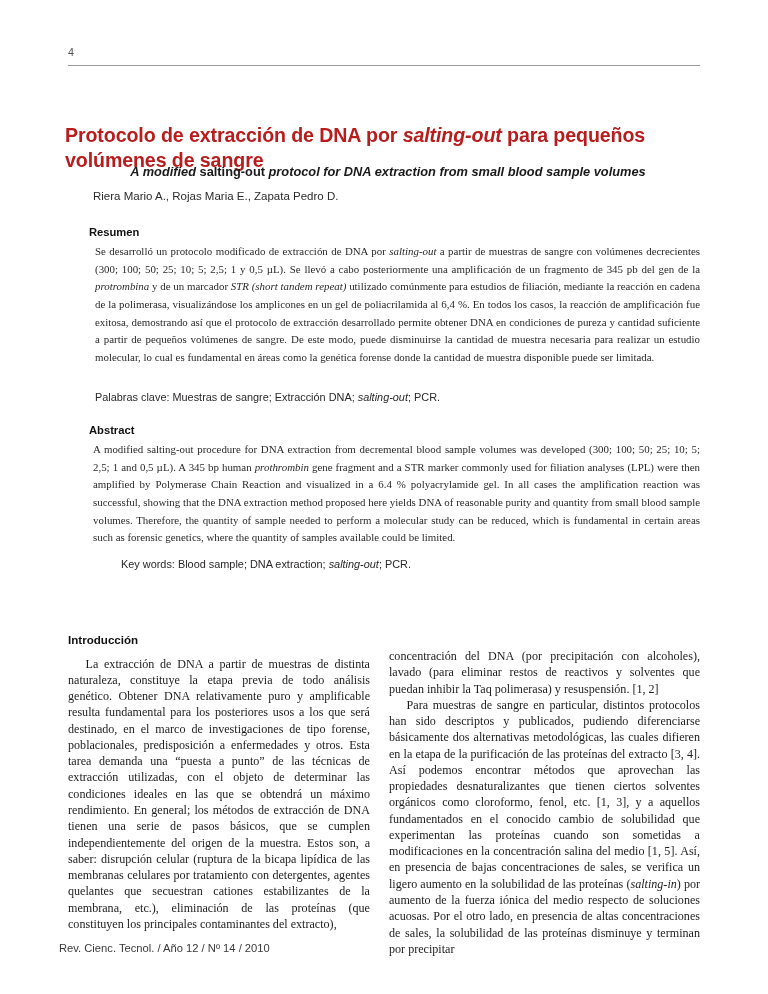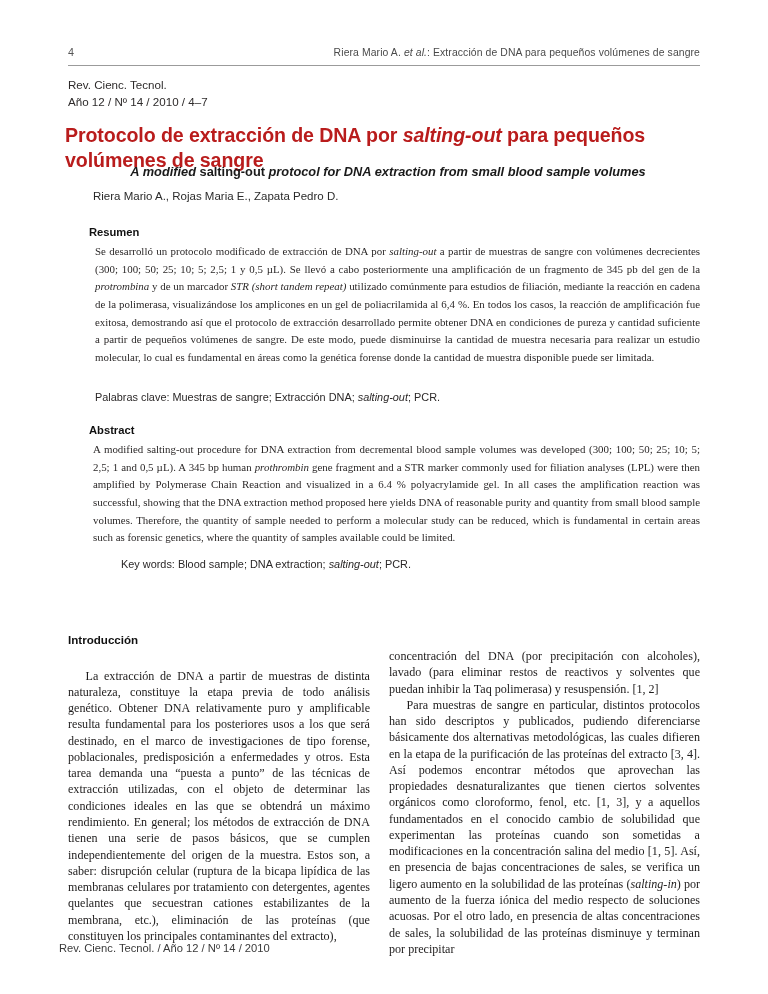--- a/index.html
+++ b/index.html
@@ -143,21 +143,21 @@
     font-size: 12.1px;
     line-height: 1.345;
     text-align: justify;
     text-justify: inter-word;
     color: #1e1c1c;
   }
   .col-left  { left: 68px; }
   .col-right { left: 389px; width: 311px; }
 
   .col h2 {
-    margin: 0 0 20px 0;
+    margin: 0 0 8px 0;
     font-family: "Liberation Sans", sans-serif;
     font-size: 11.6px;
     font-weight: bold;
     color: #111;
     text-align: left;
   }
   .col p { margin: 0; text-indent: 1.45em; }
   .col p.noindent { text-indent: 0; margin-top: 16px; }
   .col i { font-style: italic; }
 
@@ -170,28 +170,23 @@
     color: #3a3a3a;
   }
 </style>
 </head>
 <body>
 
 <div class="page">
 
   <div class="running-head">
     <span class="folio">4</span>
-    <span class="rh-text"><span>Riera Mario A. </span><i>et al.</i><span>: Extracción de DNA para pequeños volúmenes de sangre</span></span>
   </div>
   <div class="head-rule"></div>
 
-  <div class="journal-block">
-    <div>Rev. Cienc. Tecnol.</div>
-    <div>Año 12 / Nº 14 / 2010 / 4–7</div>
-  </div>
 
   <h1 class="title-es"><span>Protocolo de extracción de DNA por </span><i>salting-out</i><span> para pequeños volúmenes de sangre</span></h1>
 
   <div class="title-en"><span>A modified </span><span class="roman">salting-out</span><span> protocol for DNA extraction from small blood sample volumes</span></div>
 
   <div class="authors">Riera Mario A., Rojas Maria E., Zapata Pedro D.</div>
 
   <div class="sec-head resumen">Resumen</div>
   <div class="abs-body resumen-body"><span>Se desarrolló un protocolo modificado de extracción de DNA por </span><i>salting-out</i><span> a partir de muestras de sangre con volúmenes decrecientes (300; 100; 50; 25; 10; 5; 2,5; 1 y 0,5 µL). Se llevó a cabo posteriormente una amplificación de un fragmento de 345 pb del gen de la </span><i>protrombina</i><span> y de un marcador </span><i>STR (short tandem repeat)</i><span> utilizado comúnmente para estudios de filiación, mediante la reacción en cadena de la polimerasa, visualizándose los amplicones en un gel de poliacrilamida al 6,4 %. En todos los casos, la reacción de amplificación fue exitosa, demostrando así que el protocolo de extracción desarrollado permite obtener DNA en condiciones de pureza y cantidad suficiente a partir de pequeños volúmenes de sangre. De este modo, puede disminuirse la cantidad de muestra necesaria para realizar un estudio molecular, lo cual es fundamental en áreas como la genética forense donde la cantidad de muestra disponible puede ser limitada.</span></div>
   <div class="kw kw-es"><span>Palabras clave: Muestras de sangre; Extracción DNA; </span><i>salting-out</i><span>; PCR.</span></div>

